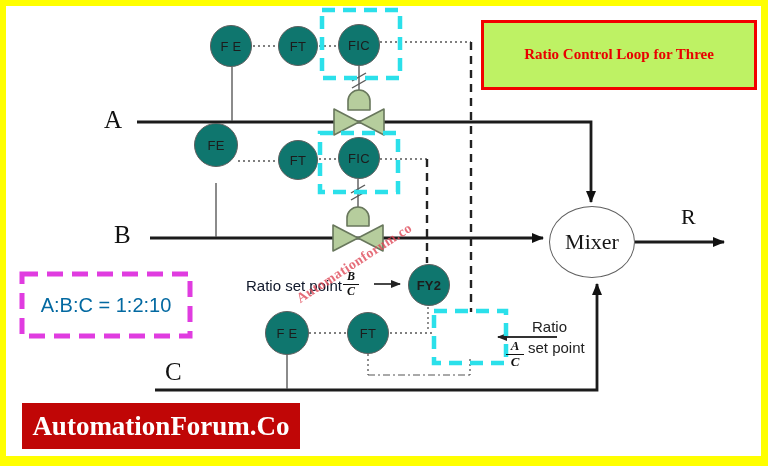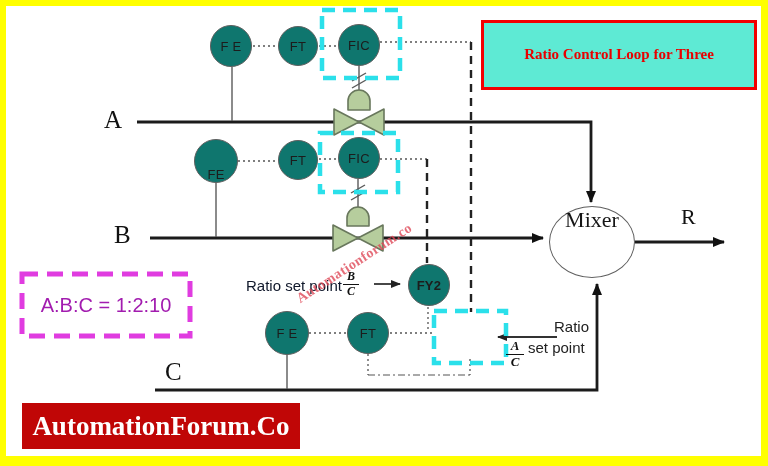--- a/index.html
+++ b/index.html
@@ -13,33 +13,33 @@
   .dotdash{stroke:#555555;stroke-width:1.2;stroke-dasharray:7 3 2 3;fill:none;}
   .dash{stroke:#222222;stroke-width:2.4;stroke-dasharray:8 6;}
   .sig{stroke:#333333;stroke-width:1.8;}
   .valve{fill:#b6cd9d;stroke:#68775c;stroke-width:1.6;stroke-linejoin:round;}
   .cyanbox{fill:none;stroke:#2be0ea;stroke-width:4.5;stroke-dasharray:13 8;}
   .magentabox{fill:none;stroke:#e03ce0;stroke-width:5;stroke-dasharray:16 9;}
   .inst{position:absolute;border:1.6px solid #5f5f5f;border-radius:50%;background:#0f766e;
         display:flex;align-items:center;justify-content:center;
         font:13px "Liberation Sans",sans-serif;color:#1c1c1c;letter-spacing:.3px;box-sizing:border-box;}
   .mixer{position:absolute;left:549px;top:206px;width:86px;height:72px;border:1.6px solid #5f5f5f;
-         border-radius:50%;background:#ffffff;display:flex;align-items:flex-start;justify-content:center;
+         border-radius:50%;background:#ffffff;display:flex;align-items:center;justify-content:center;
          font:22px "Liberation Serif",serif;color:#161616;box-sizing:border-box;}
   .slabel{position:absolute;font:25px "Liberation Serif",serif;color:#111111;}
   .rlabel{position:absolute;font:22px "Liberation Serif",serif;color:#111111;}
   .titlebox{position:absolute;left:481px;top:20px;width:276px;height:70px;box-sizing:border-box;
-            background:#5eead4;border:3px solid #f20000;display:flex;flex-direction:column;
+            background:#bef264;border:3px solid #f20000;display:flex;flex-direction:column;
             justify-content:center;text-align:center;
             font:bold 15px "Liberation Serif",serif;color:#e80000;line-height:1.45;}
   .banner{position:absolute;left:22px;top:403px;width:278px;height:46px;background:#c00606;
           display:flex;align-items:center;justify-content:center;
           font:bold 27px "Liberation Serif",serif;color:#ffffff;}
   .rationote{position:absolute;left:22px;top:274px;width:168px;height:62px;display:flex;
-             align-items:center;justify-content:center;font:20px "Liberation Sans",sans-serif;color:#a21caf;}
+             align-items:center;justify-content:center;font:20px "Liberation Sans",sans-serif;color:#0369a1;}
   .sp-label{position:absolute;font:15px "Liberation Sans",sans-serif;color:#0f172a;white-space:nowrap;}
   .frac{position:absolute;text-align:center;font:italic bold 12px "Liberation Serif",serif;
         color:#111111;line-height:1.15;}
   .frac .num{display:block;border-bottom:1.3px solid #111;padding:0 2px;}
   .frac .den{display:block;padding:0 2px;}
   .watermark{position:absolute;left:298px;top:292px;transform:rotate(-33deg);transform-origin:0 50%;
              color:rgba(222,72,88,.8);font:bold 14px "Liberation Serif",serif;
              letter-spacing:.5px;white-space:nowrap;}
   .fy1-sp{position:absolute;left:528px;top:316px;font:15px "Liberation Sans",sans-serif;
           color:#222222;line-height:21px;}
@@ -112,21 +112,21 @@
 
   <div class="inst" style="left:210px;top:25px;width:42px;height:42px;">
     <span>F E</span>
     </div>
   <div class="inst" style="left:278px;top:26px;width:40px;height:40px;">
     <span>FT</span>
     </div>
   <div class="inst" style="left:338px;top:24px;width:42px;height:42px;">
     <span>FIC</span>
     </div>
-  <div class="inst" style="left:194px;top:139px;width:44px;height:44px;align-items:flex-end;">
+  <div class="inst" style="left:194px;top:123px;width:44px;height:44px;">
     <span>FE</span>
     </div>
   <div class="inst" style="left:278px;top:140px;width:40px;height:40px;">
     <span>FT</span>
     </div>
   <div class="inst" style="left:338px;top:137px;width:42px;height:42px;">
     <span>FIC</span>
     </div>
   <div class="inst" style="left:408px;top:264px;width:42px;height:42px;font-weight:bold;">
     <span>FY2</span>
@@ -147,21 +147,21 @@
   <div class="slabel" style="left:165px;top:358px;">C</div>
   <div class="rlabel" style="left:681px;top:204px;">R</div>
 
   <div class="sp-label" style="left:246px;top:277px;">Ratio set point</div>
   <div class="frac" style="left:343px;top:270px;min-width:16px;">
     <span class="num">B</span>
     <span class="den">C</span>
   </div>
 
   <div class="fy1-sp">
-    <span style="padding-left:4px;margin-left:22px;">Ratio</span>
+    <span style="padding-left:4px;">Ratio</span>
     <span>set point</span>
   </div>
   <div class="frac" style="left:506px;top:339px;min-width:18px;font-size:13px;">
     <span class="num">A</span>
     <span class="den">C</span>
   </div>
 
   <div class="rationote">A:B:C = 1:2:10</div>
 
   <div class="titlebox">

